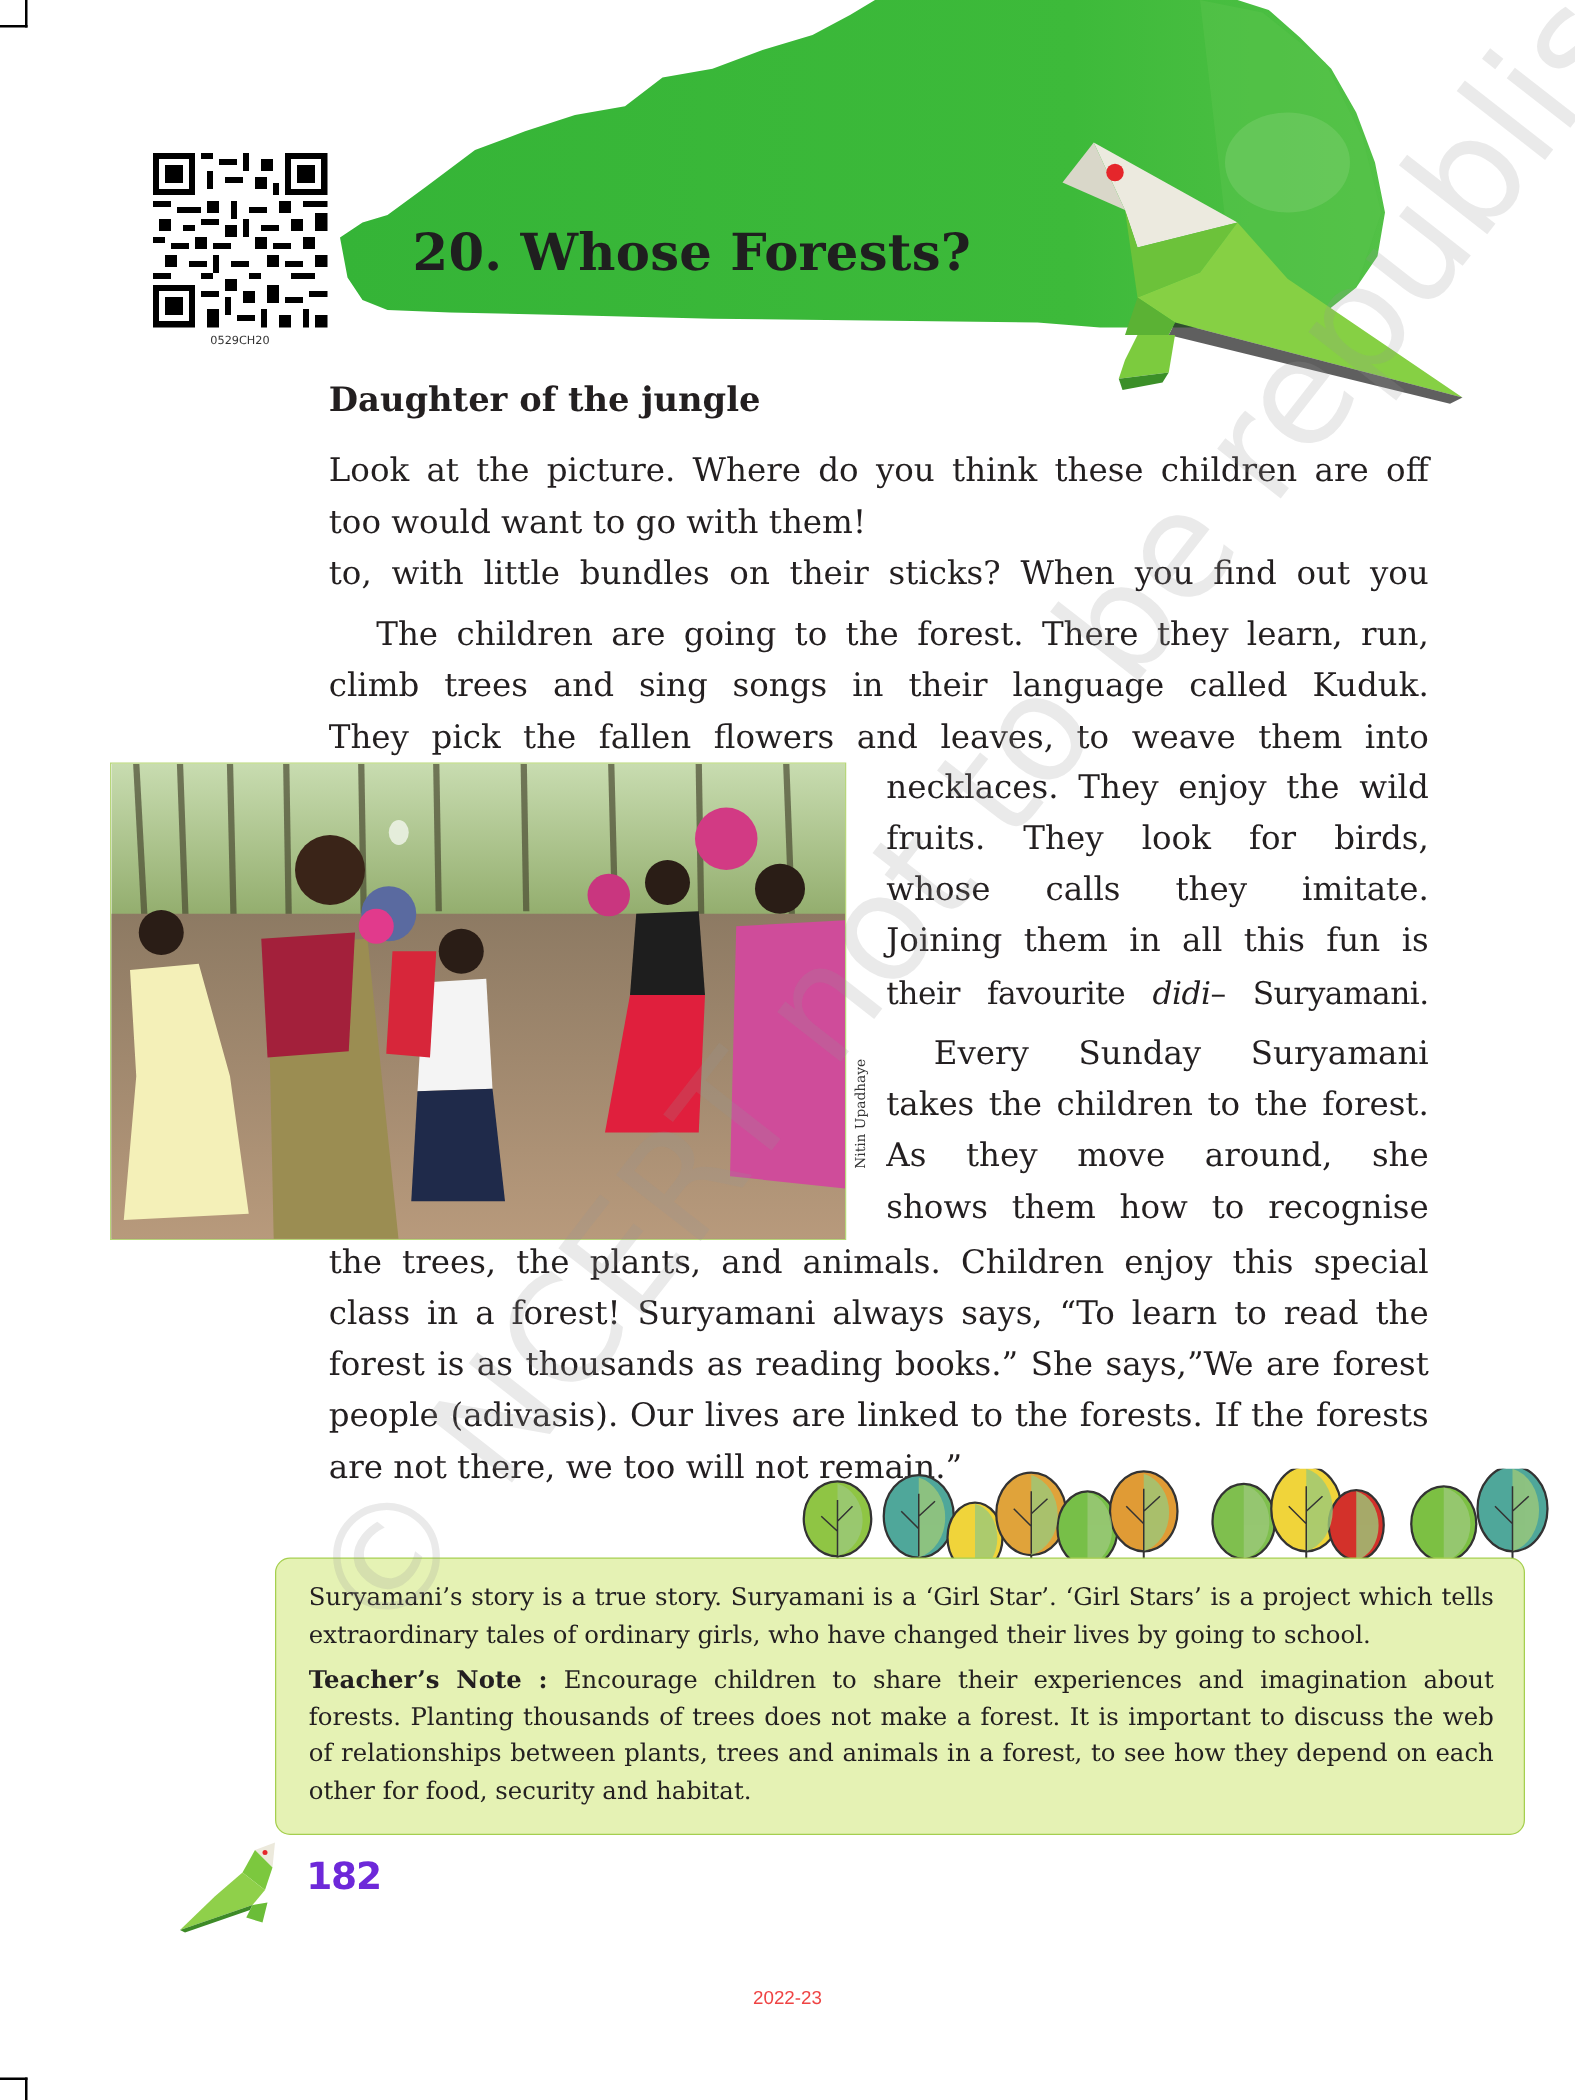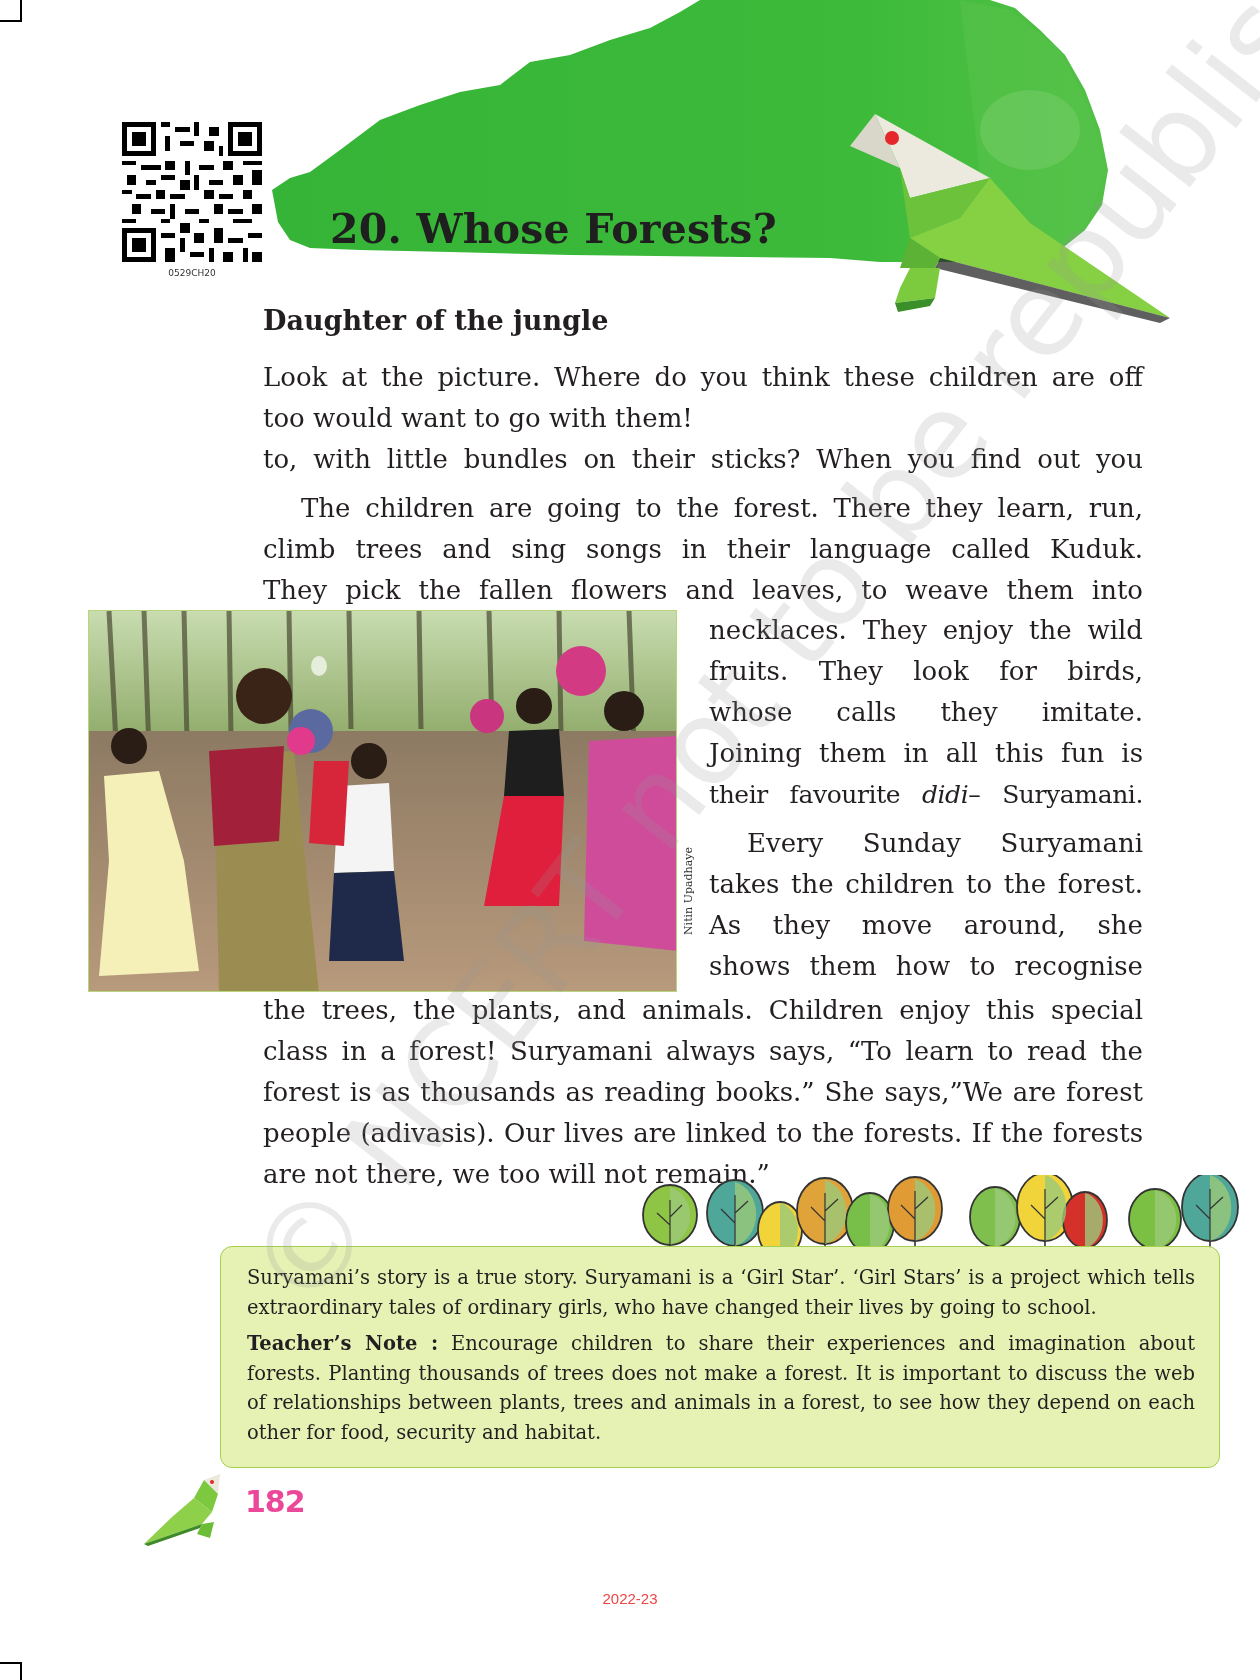--- a/index.html
+++ b/index.html
@@ -6,21 +6,21 @@
   body { width:1260px; height:1680px; position:relative; background:#ffffff; overflow:hidden;
          font-family:"DejaVu Serif", serif; color:#231f20; }
   .abs { position:absolute; }
   .crop-tl { left:0; top:0; width:20px; height:20px; border-right:2px solid #000; border-bottom:2px solid #000; }
   .crop-bl { left:0; top:1662px; width:20px; height:18px; border-right:2px solid #000; border-top:2px solid #000; }
 
   
   .banner { left:270px; top:0; width:920px; height:270px; }
   .qr { left:122px; top:122px; width:140px; height:140px; }
   .qr-code { left:122px; top:268px; width:140px; text-align:center; font-family:"DejaVu Sans", sans-serif; font-size:9px; color:#333; }
-  .title { left:330px; top:178px; font-family:"DejaVu Serif", serif; font-weight:bold; font-size:41px; color:#1f1f1f; letter-spacing:0.2px;margin-top:27px; }
+  .title { left:330px; top:178px; font-family:"DejaVu Serif", serif; font-weight:bold; font-size:41px; color:#1f1f1f; letter-spacing:0.2px; }
   .bird { left:840px; top:108px; width:340px; height:225px; }
 
   .heading { left:263px; top:305px; font-weight:bold; font-size:27px; color:#231f20; }
 
   .body-text { font-size:26px; line-height:41px; color:#231f20; text-align:justify; }
   .p1 { left:263px; top:357px; width:880px; }
   .p2 { left:263px; top:488px; width:880px; }
   .p2 .line { display:block; }
   .wrap { left:709px; top:610px; width:434px; }
   .p4 { left:263px; top:990px; width:880px; }
@@ -32,21 +32,21 @@
 
   .trees { left:635px; top:1175px; width:625px; height:100px; }
 
   .note { left:220px; top:1246px; width:1000px; height:222px; background:#e5f2b4; border:1.5px solid #a5cf4f;
           border-radius:12px; box-sizing:border-box; padding:16px 24px 0 26px; }
   .note p { margin:0; font-size:19.5px; line-height:29.5px; color:#231f20; text-align:justify; }
   .note p + p { margin-top:7px; }
   .note b { font-weight:bold; }
 
   .small-bird { left:142px; top:1472px; width:92px; height:76px; }
-  .page-num { left:245px; top:1484px; font-family:"DejaVu Sans", sans-serif; font-weight:bold; font-size:30px; color:#ec4899; letter-spacing:-1px; }
+  .page-num { left:245px; top:1484px; font-family:"DejaVu Sans", sans-serif; font-weight:bold; font-size:30px; color:#6d28d9; letter-spacing:-1px; }
   .year { left:600px; top:1590px; width:60px; text-align:center; font-family:"Liberation Sans", sans-serif; font-size:15px; color:#ef4444; }
 
   .watermark { left:220px; top:1250px; font-family:"DejaVu Sans", sans-serif; font-size:118px; color:rgba(150,150,150,0.20);
                transform:rotate(-52deg); transform-origin:left top; white-space:nowrap; pointer-events:none; }
 </style>
 </head>
 <body>
 
 <div class="abs crop-tl"></div>
 <div class="abs crop-bl"></div>

